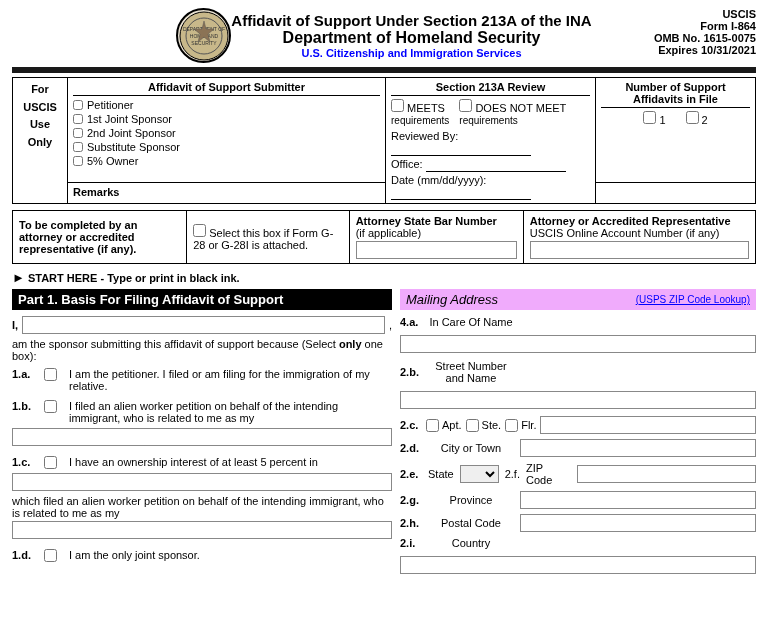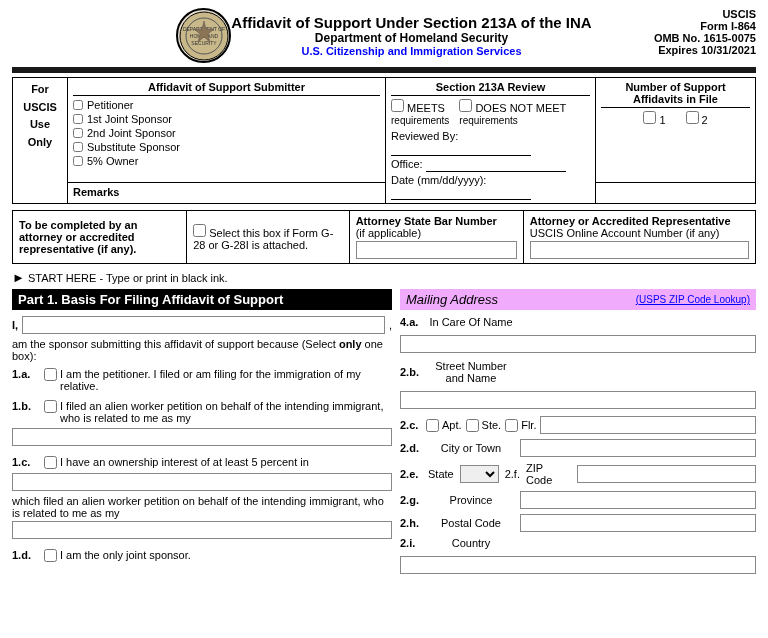--- a/index.html
+++ b/index.html
@@ -4,21 +4,21 @@
   <style>
     * { box-sizing: border-box; margin: 0; padding: 0; }
     body { font-family: Arial, sans-serif; font-size: 11px; background: #fff; width: 768px; }
 
     .page { width: 768px; padding: 8px 12px; background: #fff; }
 
     
     .header { display: flex; align-items: center; justify-content: center; margin-bottom: 4px; position: relative; }
     .header-center { text-align: center; }
     .header-center h1 { font-size: 15px; font-weight: bold; }
-    .header-center h2 { font-size: 12px; font-weight: bold; }
+    .header-center h2 { font-size: 16px; font-weight: bold; }
     .header-center h3 { font-size: 11px; color: #00f; }
     .header-right { position: absolute; right: 0; top: 0; text-align: right; font-size: 11px; font-weight: bold; }
 
     
     .dark-bar { background: #1a1a1a; height: 6px; margin-bottom: 4px; }
 
     
     .uscis-table { border: 1px solid #000; width: 100%; border-collapse: collapse; margin-bottom: 6px; }
     .uscis-table td, .uscis-table th { border: 1px solid #000; padding: 3px 5px; vertical-align: top; }
     .uscis-for { font-weight: bold; text-align: center; font-size: 11px; width: 55px; }
@@ -36,40 +36,40 @@
     
     .attorney-table { border: 1px solid #000; width: 100%; border-collapse: collapse; margin-bottom: 6px; }
     .attorney-table td { border: 1px solid #000; padding: 4px 6px; vertical-align: middle; font-size: 11px; }
     .attorney-left { font-weight: bold; width: 150px; }
     .attorney-checkbox-cell { width: 140px; font-size: 10px; }
     .attorney-bar { width: 150px; }
     .attorney-online { width: 200px; }
     .text-input { border: 1px solid #888; width: 100%; height: 18px; margin-top: 2px; }
 
     
-    .start-here { font-size: 11px; font-weight: normal; margin: 4px 0; }
+    .start-here { font-size: 11px; font-weight: bold; margin: 4px 0; }
     .arrow { font-size: 13px; }
 
     
     .main-content { display: flex; gap: 8px; }
     .left-col { width: 380px; flex-shrink: 0; }
     .right-col { flex: 1; }
 
     
     .part-header { background: #000; color: #fff; font-weight: bold; font-size: 13px; padding: 3px 6px; margin-bottom: 6px; }
 
     
     .field-row { margin-bottom: 5px; font-size: 11px; }
     .full-input { border: 1px solid #888; width: 100%; height: 18px; margin: 2px 0; }
 
     
     .section-item { margin-bottom: 8px; font-size: 11px; }
     .section-item-header { display: flex; align-items: flex-start; gap: 4px; margin-bottom: 2px; }
     .section-num { font-weight: bold; width: 28px; flex-shrink: 0; }
-    .check-label { display: flex; align-items: flex-start; gap: 3px; }
+    .check-label { display: flex; align-items: flex-start; gap: 12px; }
 
     
     .mailing-header { background: #f0abfc; font-size: 13px; font-weight: normal; font-style: italic; padding: 3px 6px; margin-bottom: 6px; display: flex; justify-content: space-between; align-items: center; }
     .usps-link { color: #00f; font-size: 10px; font-style: normal; text-decoration: underline; cursor: pointer; }
     .addr-row { display: flex; align-items: center; gap: 4px; margin-bottom: 5px; font-size: 11px; }
     .addr-label { width: 90px; flex-shrink: 0; text-align: center; }
     .addr-num { font-weight: bold; width: 22px; flex-shrink: 0; }
     .addr-input { border: 1px solid #888; height: 18px; flex: 1; }
     .apt-row { display: flex; align-items: center; gap: 4px; margin-bottom: 5px; font-size: 11px; }
     .apt-check-group { display: flex; align-items: center; gap: 3px; }

